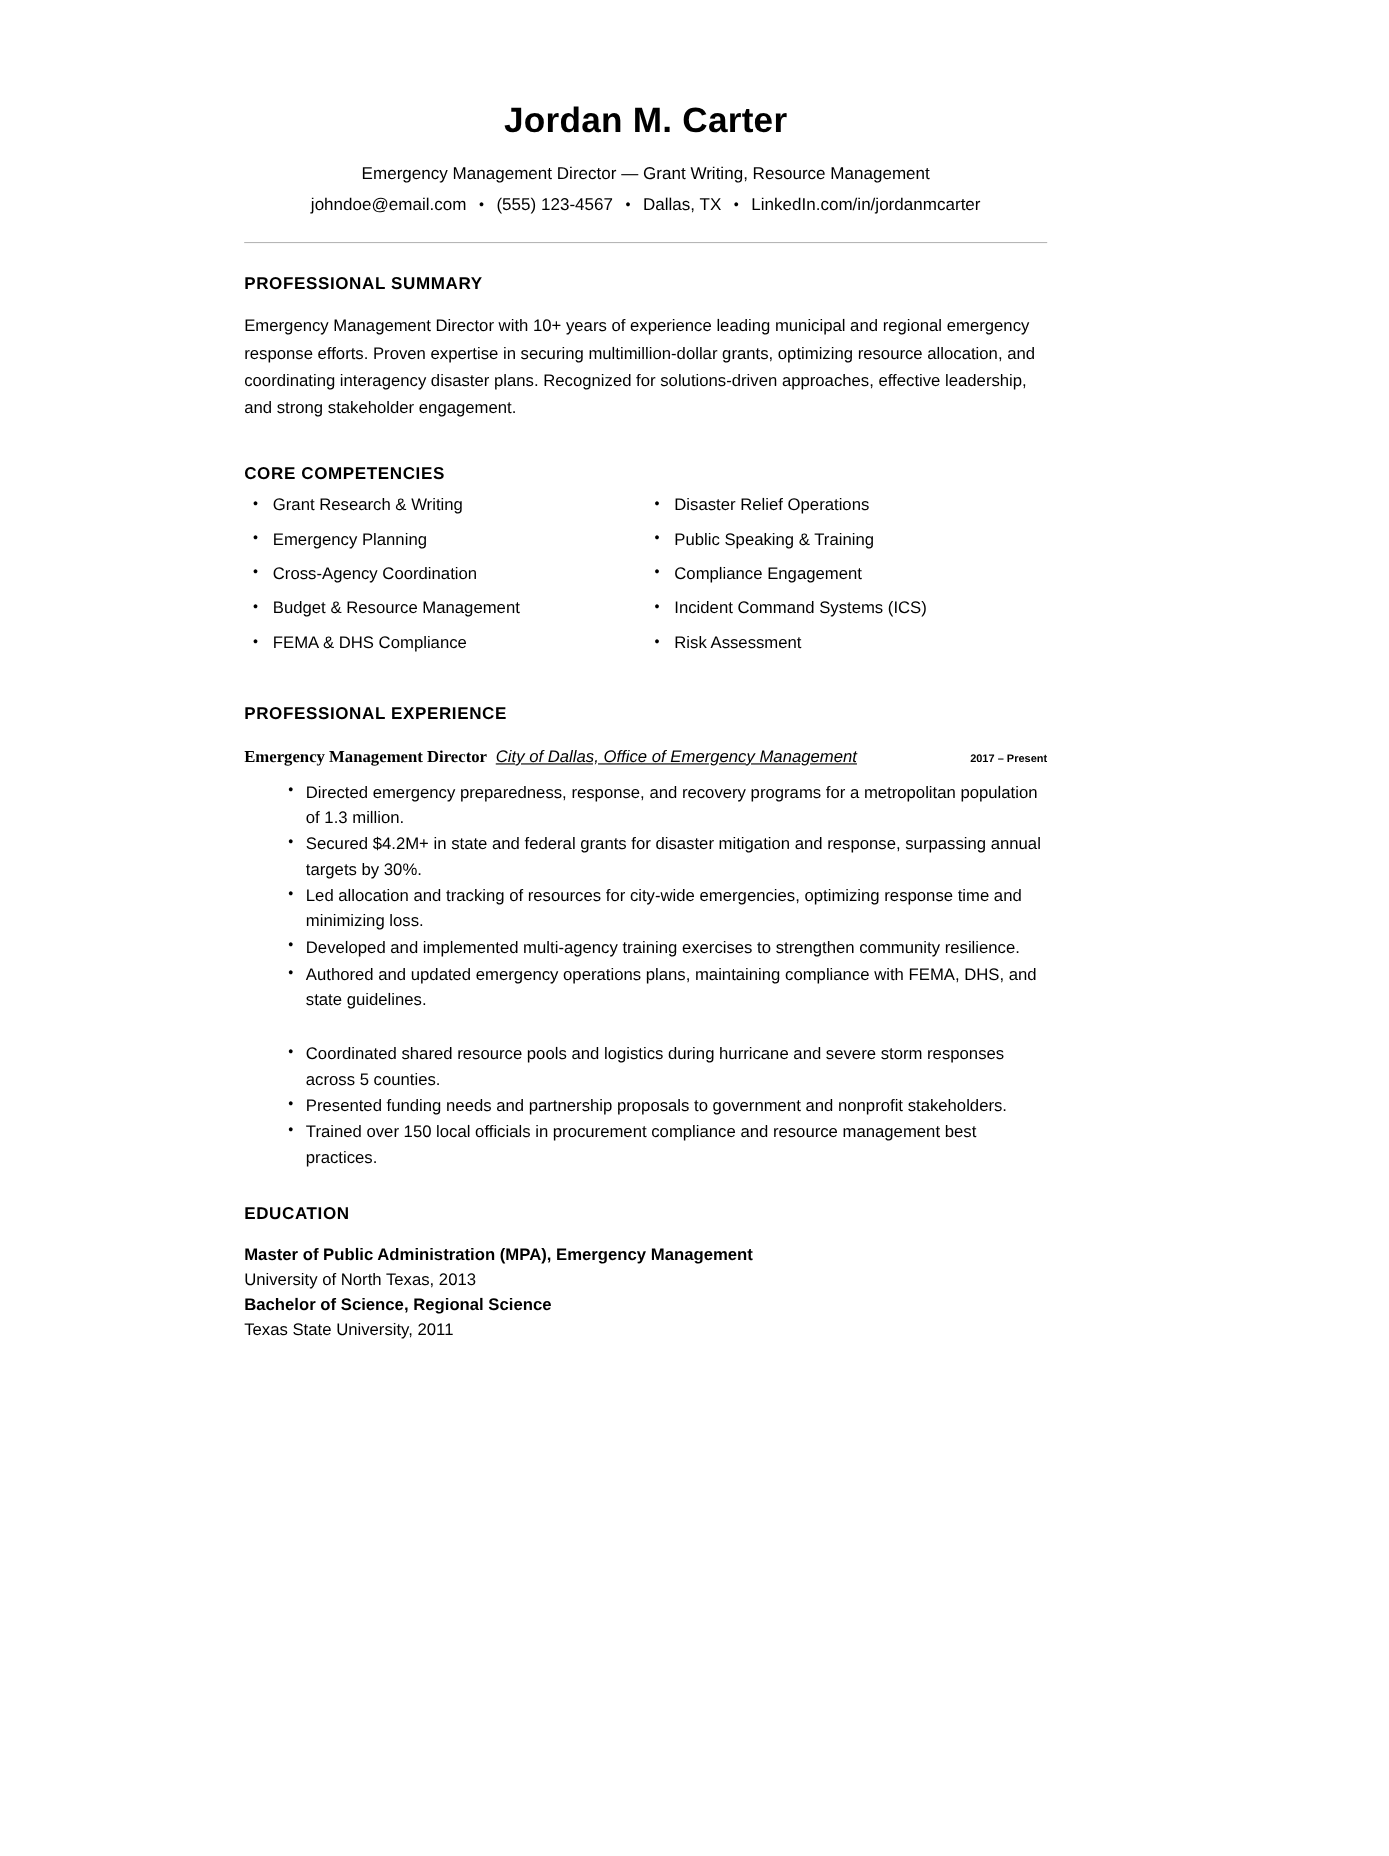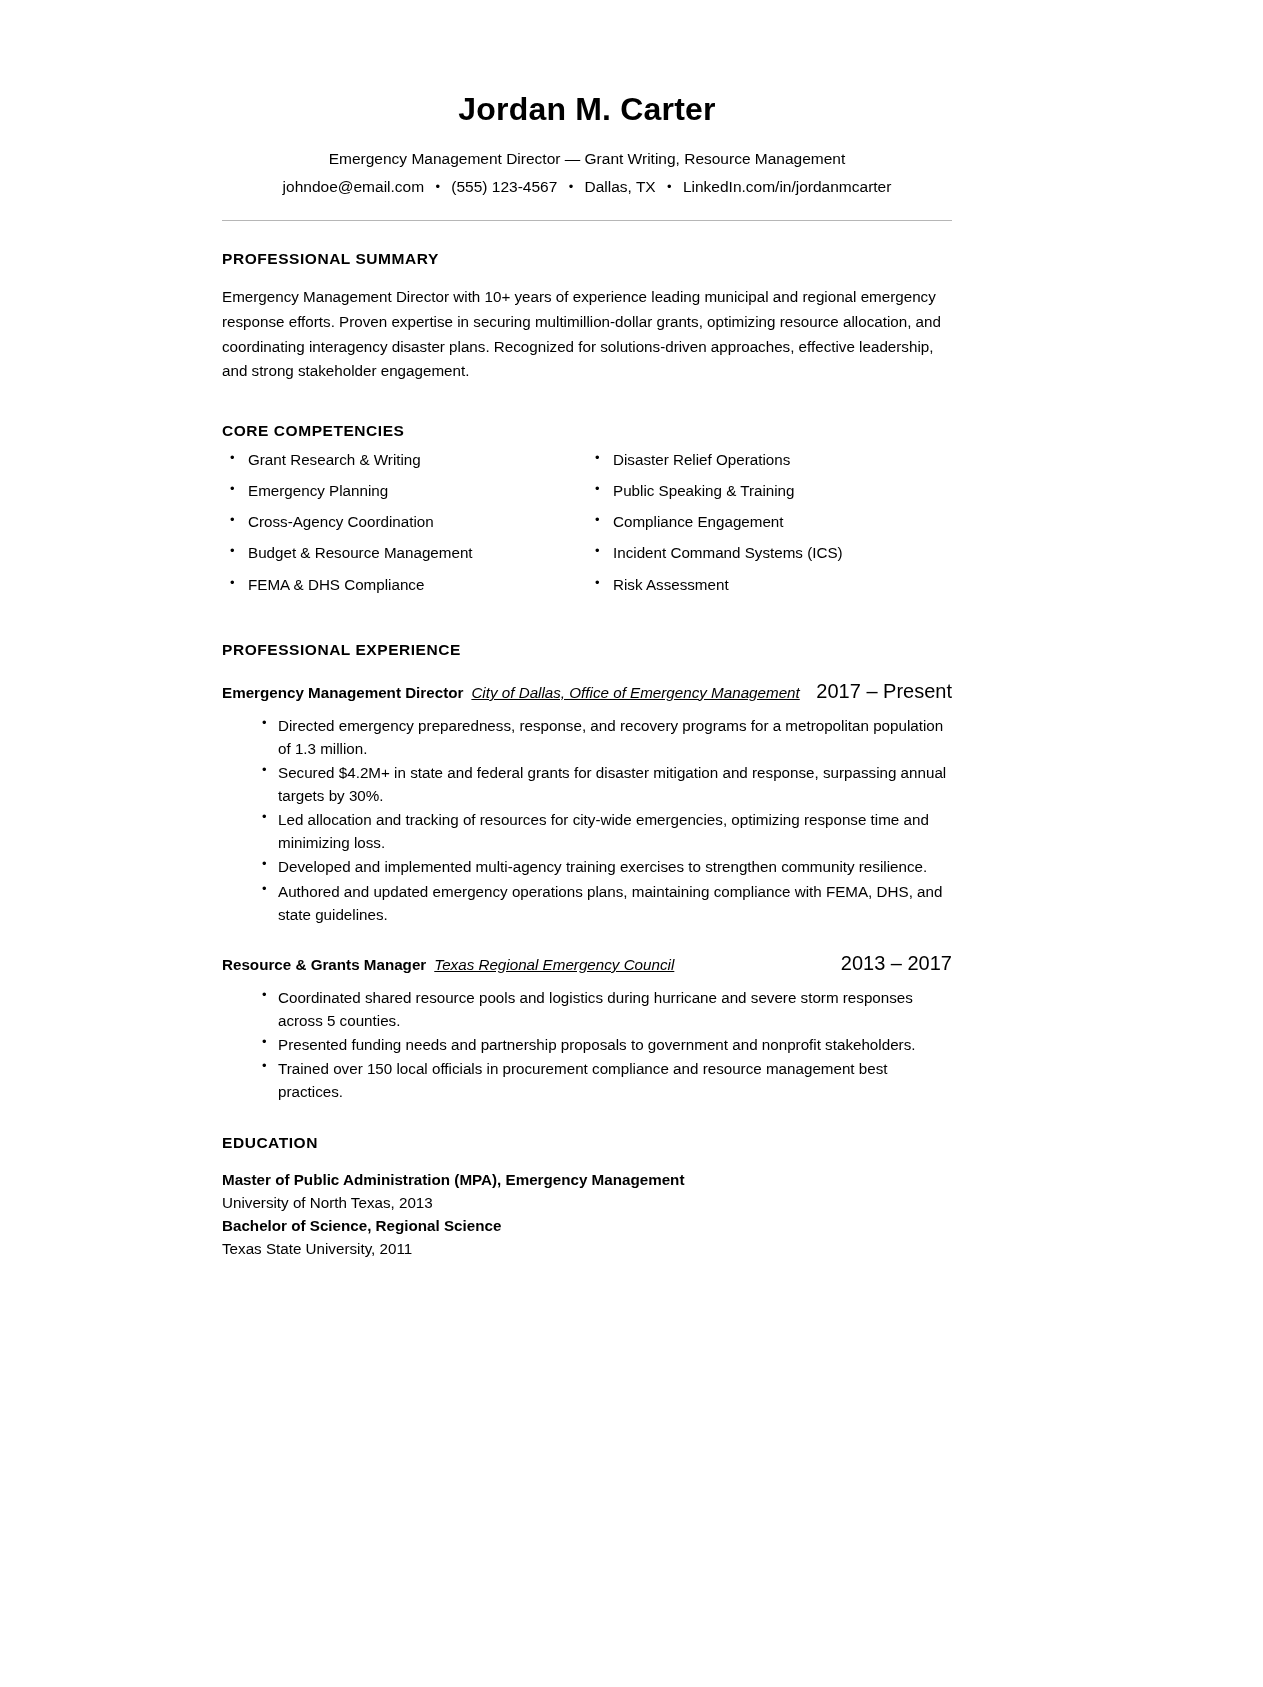--- a/index.html
+++ b/index.html
@@ -117,32 +117,34 @@
     width: 730px;
   }
   .job-left {
     flex: 1 1 auto;
     white-space: nowrap;
     overflow: hidden;
   }
   .job-title {
     font-size: 15.2px;
     font-weight: bold;
+    font-family: Liberation Serif, serif;
   }
   .job-company {
     font-size: 15.2px;
     font-style: italic;
     padding-left: 8px;
     text-decoration: underline;
   }
   .job-dates {
     flex: 0 0 auto;
-    font-size: 20px;
+    font-size: 10px;
     text-align: left;
     white-space: nowrap;
+    font-weight: bold;
   }
   .job-bullets {
     margin: 11px 0 0 0;
     padding: 0;
     list-style: none;
   }
   .job-bullets li {
     font-size: 15.2px;
     line-height: 1.52;
     position: relative;
@@ -231,26 +233,20 @@
         <ul class="job-bullets">
           <li>Directed emergency preparedness, response, and recovery programs for a metropolitan population of 1.3 million.</li>
           <li>Secured $4.2M+ in state and federal grants for disaster mitigation and response, surpassing annual targets by 30%.</li>
           <li>Led allocation and tracking of resources for city-wide emergencies, optimizing response time and minimizing loss.</li>
           <li>Developed and implemented multi-agency training exercises to strengthen community resilience.</li>
           <li>Authored and updated emergency operations plans, maintaining compliance with FEMA, DHS, and state guidelines.</li>
         </ul>
       </div>
 
       <div style="margin-top:26px;">
-        <div class="job-head">
-          <div class="job-left">
-            <span class="job-title">Resource &amp; Grants Manager</span><span class="job-company">Texas Regional Emergency Council</span>
-          </div>
-          <div class="job-dates">2013 – 2017</div>
-        </div>
         <ul class="job-bullets">
           <li>Coordinated shared resource pools and logistics during hurricane and severe storm responses across 5 counties.</li>
           <li>Presented funding needs and partnership proposals to government and nonprofit stakeholders.</li>
           <li>Trained over 150 local officials in procurement compliance and resource management best practices.</li>
         </ul>
       </div>
     </div>
 
     <div class="sec" style="margin-top:31px;">
       <div class="sec-title">EDUCATION</div>

